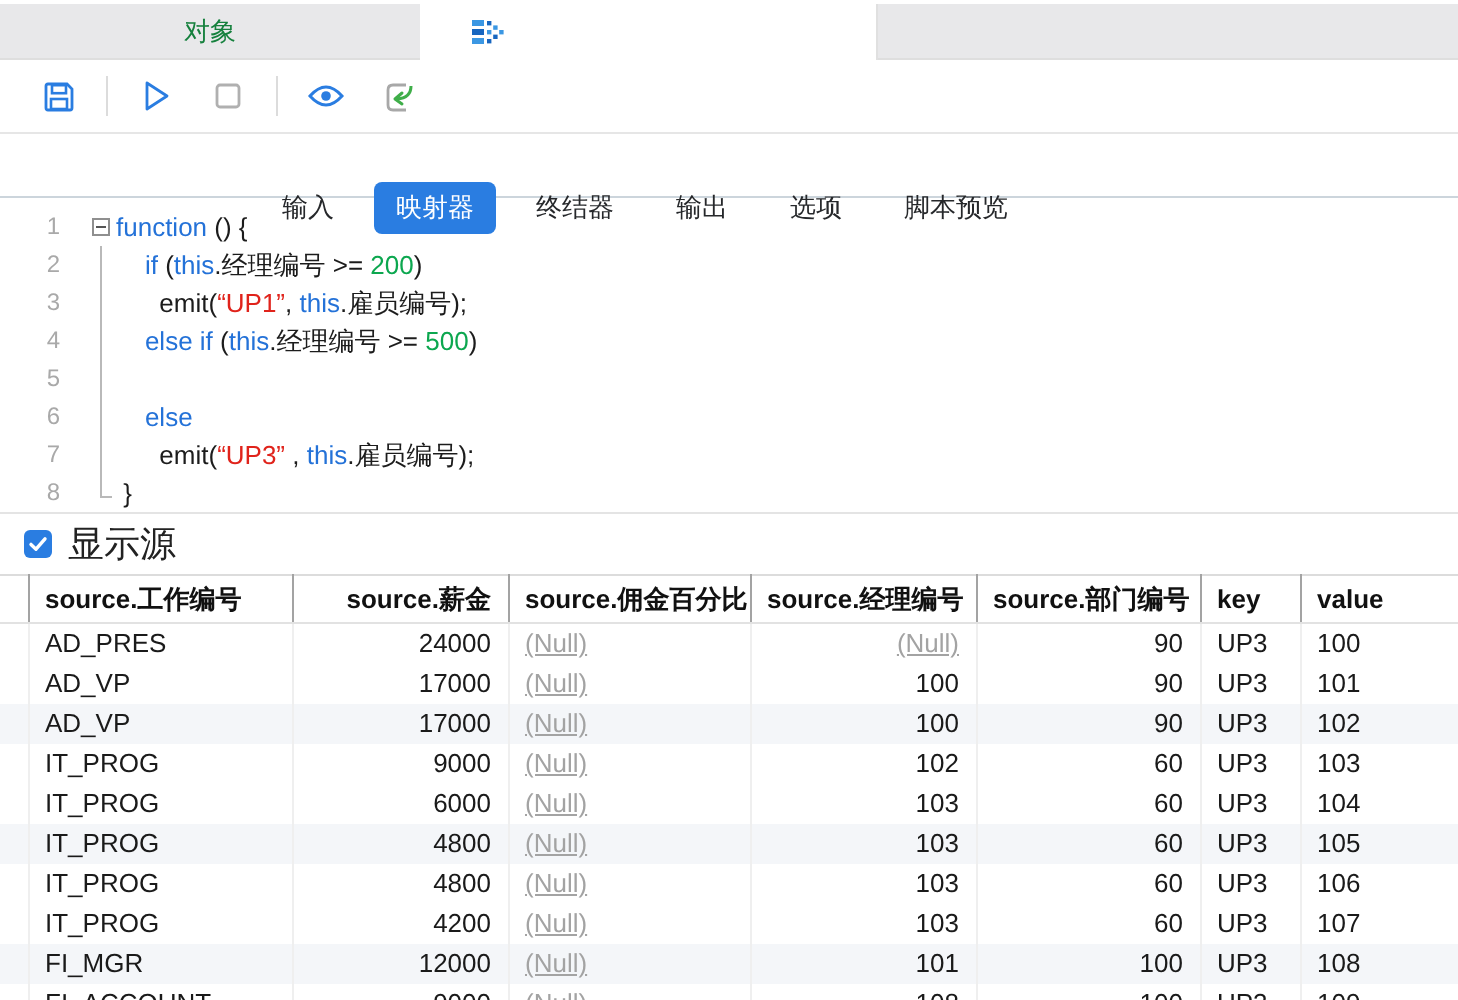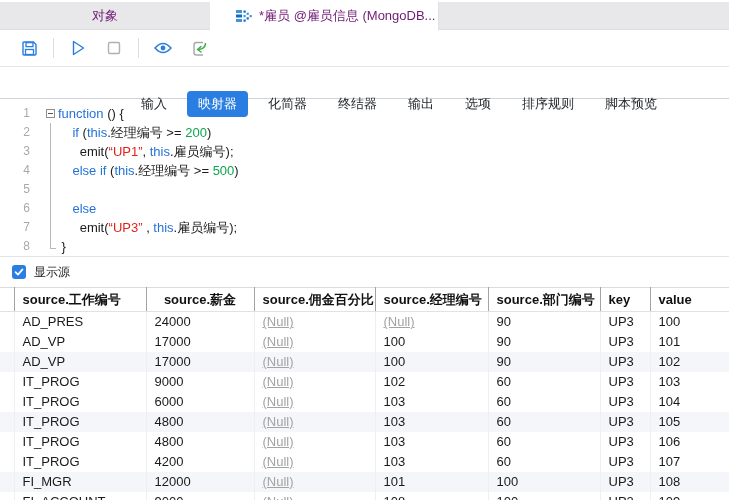--- a/index.html
+++ b/index.html
@@ -3,21 +3,21 @@
 <meta charset="utf-8">
 <style>
   * { margin:0; padding:0; box-sizing:border-box; }
   html,body { width:729px; height:500px; overflow:hidden; background:#fff;
     font-family:"Liberation Sans", sans-serif; color:#222; }
 
   
   .doc-strip { height:30px; background:#e8e8ea; display:flex; align-items:stretch;
     border-top:2px solid #fff; border-bottom:1px solid #dedede; }
   .doc-tab { display:flex; align-items:center; justify-content:center;
-    font-size:13px; color:#701a75; cursor:default; }
+    font-size:13px; color:#15803d; cursor:default; }
   .doc-tab.plain { width:210px; }
   .doc-tab.active { width:229px; background:#fff; margin-bottom:-1px;
     border-right:1px solid #e0e0e0; justify-content:flex-start; padding-left:26px; gap:7px; }
   .doc-tab.active .title { white-space:nowrap; overflow:hidden; }
 
   
   .toolbar { height:37px; background:#fff; border-bottom:1px solid #e6e6e6;
     display:flex; align-items:center; padding-left:16px; }
   .tbtn { width:26px; height:24px; display:flex; align-items:center; justify-content:center; }
   .tsep { width:1px; height:20px; background:#dcdcdc; margin:0 11px; }
@@ -45,54 +45,53 @@
   .src .k { color:var(--kw); }
   .src .s { color:var(--str); }
   .src .n { color:var(--num); }
   .src .d { color:#1c1c1c; }
 
   
   .srcrow { height:30px; display:flex; align-items:center; padding-left:12px; gap:8px;
     background:#fff; }
   .cbx { width:14px; height:14px; border-radius:3px; background:var(--accent);
     display:flex; align-items:center; justify-content:center; }
-  .srcrow .lbl { font-size:12px; color:#222; }
+  .srcrow .lbl { font-size:18px; color:#222; }
 
   
   .grid { width:729px; border-collapse:collapse; table-layout:fixed;
     border-top:1px solid #dcdcdc; font-size:13px; }
   .grid th { height:24px; font-weight:bold; color:#111; background:#fff;
     border-bottom:1px solid #e2e2e2; border-right:1px solid #a3a3a3;
     padding:0 8px; white-space:nowrap; overflow:hidden; }
   .grid td { height:20px; border-right:1px solid #efefef; padding:0 8px;
     white-space:nowrap; overflow:hidden; color:#1a1a1a; }
   .grid tbody tr:nth-child(3n) td { background:#f4f6f9; }
   .grid .muted { color:#a3a3a3;text-decoration:underline; }
-  .al { text-align:left; } .ar { }
+  .al { text-align:left; } .ar { text-align:right; }
 </style>
 </head>
 <body>
 
 <div class="doc-strip">
   <div class="doc-tab plain">
     <span>对象</span>
   </div>
   <div class="doc-tab active">
     <svg width="16" height="16" viewBox="0 0 16 16">
       <rect x="0" y="2" width="6" height="3" fill="#3b97e3"></rect>
       <rect x="0" y="6.5" width="6" height="3" fill="#1766c0"></rect>
       <rect x="0" y="11" width="6" height="3" fill="#3b97e3"></rect>
       <rect x="7.5" y="2.5" width="2.2" height="2.2" fill="#1766c0"></rect>
       <rect x="7.5" y="7" width="2.2" height="2.2" fill="#3b97e3"></rect>
       <rect x="7.5" y="11.5" width="2.2" height="2.2" fill="#1766c0"></rect>
       <rect x="10.6" y="4.7" width="2.2" height="2.2" fill="#3b97e3"></rect>
       <rect x="10.6" y="9.3" width="2.2" height="2.2" fill="#1766c0"></rect>
       <rect x="13.6" y="7" width="2.2" height="2.2" fill="#3b97e3"></rect>
     </svg>
-    <span class="title">*雇员 @雇员信息 (MongoDB...</span>
   </div>
 </div>
 
 <div class="toolbar">
   <div class="tbtn">
     <svg width="19" height="19" viewBox="0 0 19 19">
       <path d="M3 4 Q3 3 4 3 L13.5 3 L16 5.5 L16 15 Q16 16 15 16 L4 16 Q3 16 3 15 Z" fill="none" stroke="#2a7de1" stroke-width="1.4"></path>
       <rect x="6" y="3.6" width="7" height="4" fill="none" stroke="#2a7de1" stroke-width="1.3"></rect>
       <rect x="5.5" y="10.5" width="8" height="5" fill="none" stroke="#2a7de1" stroke-width="1.3"></rect>
     </svg>
@@ -120,25 +119,23 @@
       <path d="M13 3.5 L6.5 3.5 Q4 3.5 4 6 L4 13.5 Q4 16 6.5 16 L13 16" fill="none" stroke="#a8a8a8" stroke-width="1.4"></path>
       <path d="M15.5 4 Q15.5 10 8.5 10.5" fill="none" stroke="#3fae49" stroke-width="1.5"></path>
       <path d="M11 7.5 L7.5 10.5 L11 13" fill="none" stroke="#3fae49" stroke-width="1.5" stroke-linejoin="round" stroke-linecap="round"></path>
     </svg>
   </div>
 </div>
 
 <div class="subtabs">
     <div class="subtab">输入</div>
     <div class="subtab active">映射器</div>
-    <div class="subtab">化简器</div>
     <div class="subtab">终结器</div>
     <div class="subtab">输出</div>
     <div class="subtab">选项</div>
-    <div class="subtab">排序规则</div>
     <div class="subtab">脚本预览</div>
   </div>
 
 <div class="editor">
     <div class="codeline">
       <span class="ln">1</span>
       <span class="fold fold-start">
         <span class="foldbox"></span>
       </span>
       <span class="src"><span class="k">function</span><span class="d"> () {</span></span>

